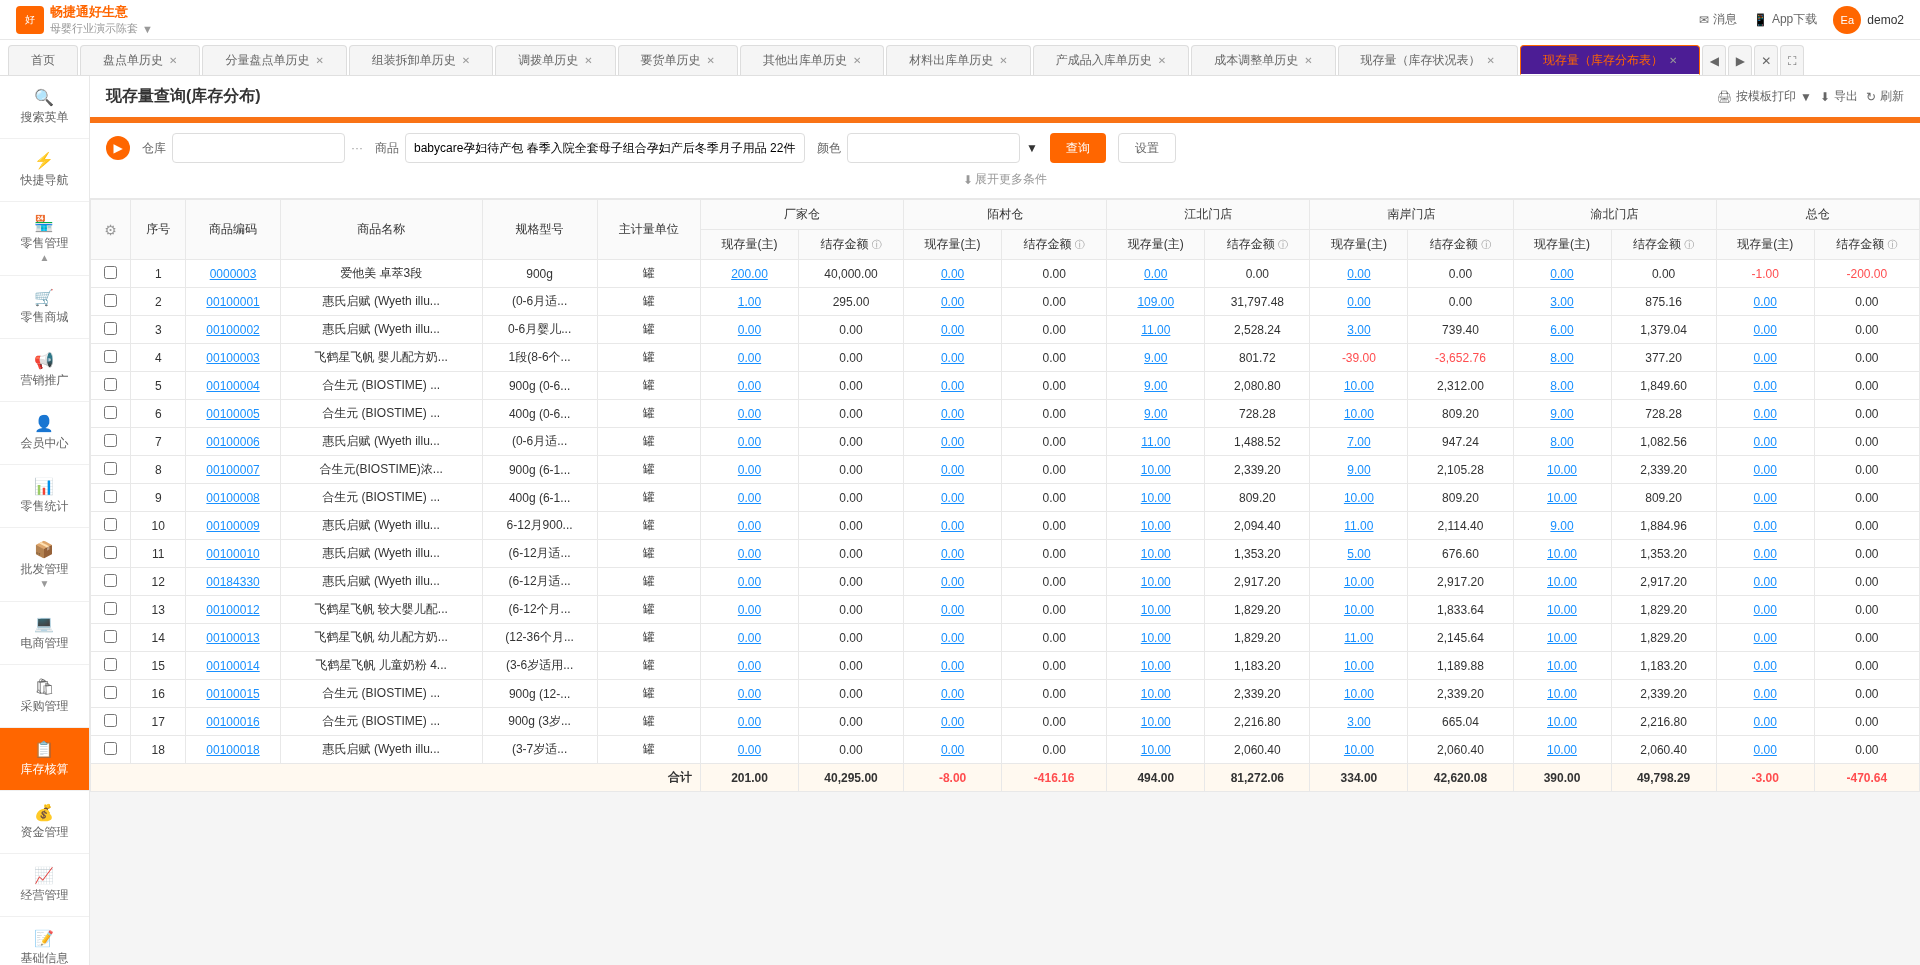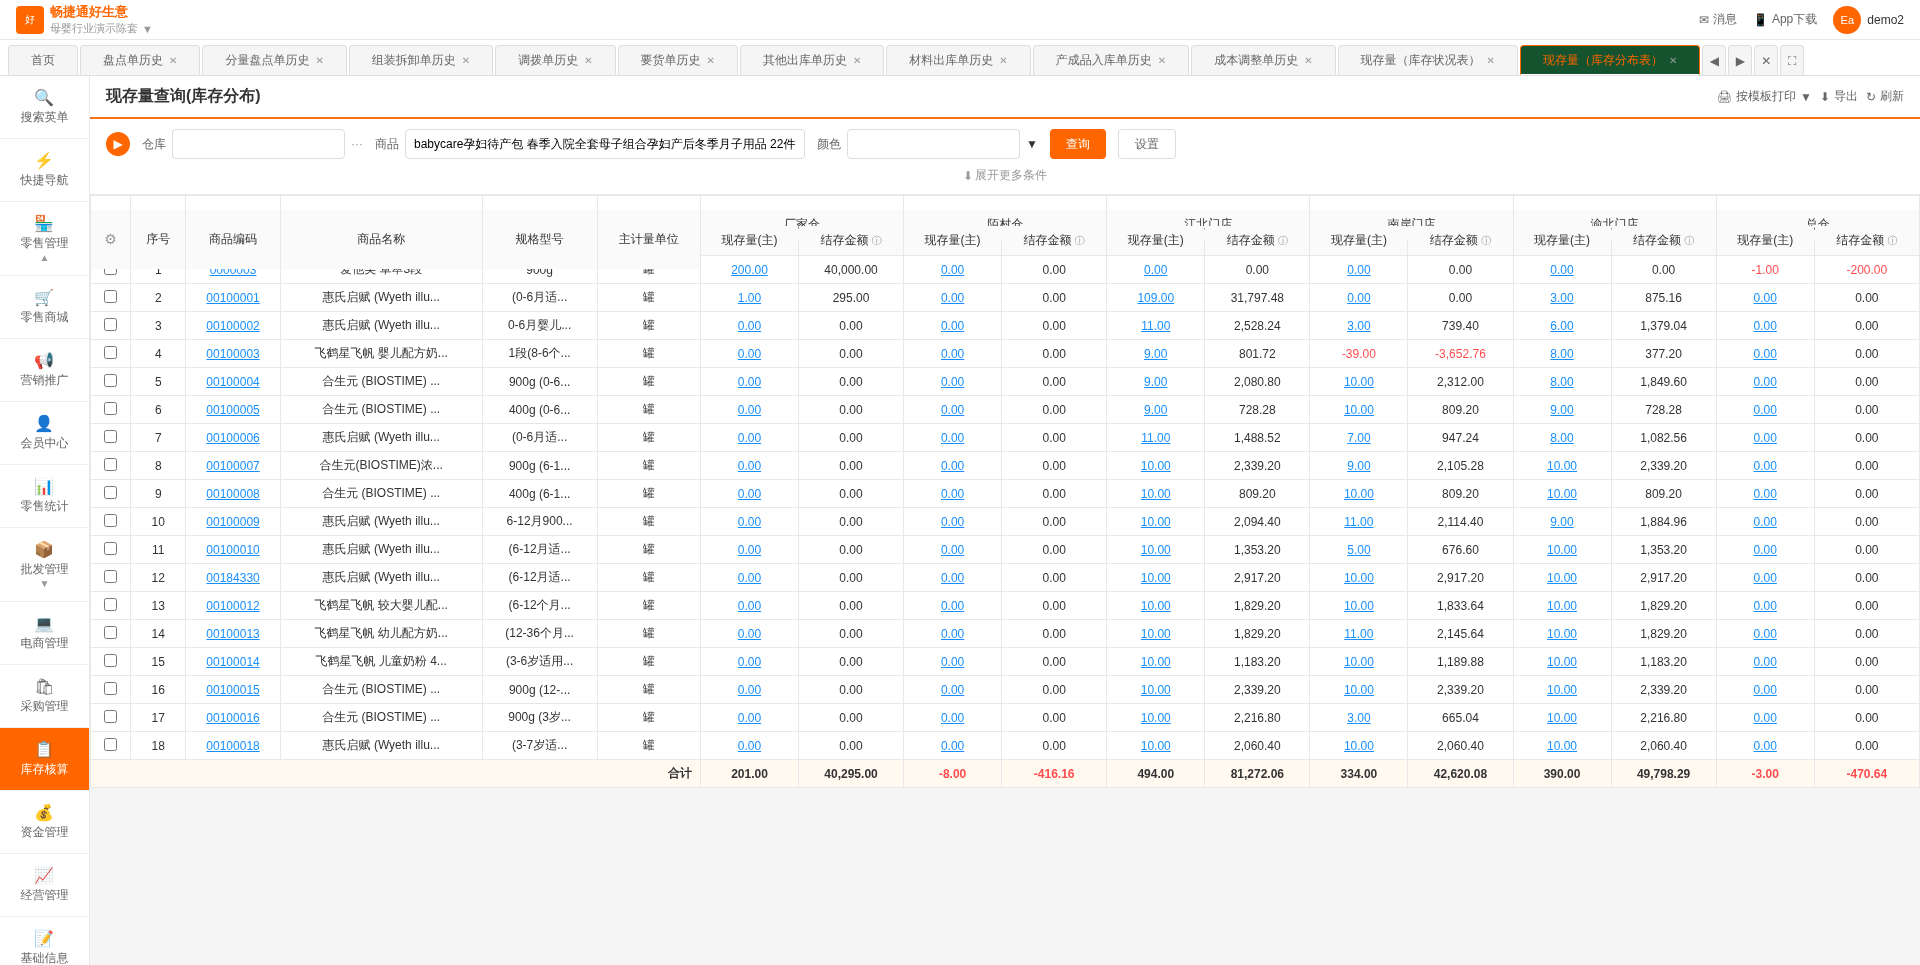--- a/index.html
+++ b/index.html
@@ -10,57 +10,57 @@
     .top-bar-left { display: flex; align-items: center; gap: 8px; }
     .logo-area { display: flex; align-items: center; gap: 6px; }
     .logo-icon { width: 28px; height: 28px; background: #ff6600; border-radius: 4px; display: flex; align-items: center; justify-content: center; color: white; font-size: 10px; }
     .top-bar-right { display: flex; align-items: center; gap: 16px; }
     .top-bar-btn { display: flex; align-items: center; gap: 4px; color: #666; font-size: 12px; cursor: pointer; }
     .avatar { width: 28px; height: 28px; border-radius: 50%; background: #ff6600; display: flex; align-items: center; justify-content: center; color: white; font-size: 11px; }
 
     
     .tab-bar { height: 36px; background: #fff; border-bottom: 1px solid #e0e0e0; display: flex; align-items: flex-end; padding: 0 8px; overflow: hidden; }
     .tab-item { height: 30px; padding: 0 22px; display: flex; align-items: center; gap: 4px; border: 1px solid #ddd; border-bottom: none; background: #f5f5f5; color: #666; font-size: 12px; cursor: pointer; border-radius: 4px 4px 0 0; margin-right: 2px; white-space: nowrap; }
-    .tab-item.active { background: #14532d; color: #ff6600; border-color: #ff6600; border-bottom: 1px solid #fff; z-index: 1; margin-top: 36px; }
+    .tab-item.active { background: #4c1d95; color: #ff6600; border-color: #ff6600; border-bottom: 1px solid #fff; z-index: 1; margin-top: 36px; }
     .tab-close { font-size: 10px; color: #999; margin-left: 2px; }
     .tab-nav-btn { width: 24px; height: 30px; display: flex; align-items: center; justify-content: center; cursor: pointer; color: #666; border: 1px solid #ddd; border-bottom: none; background: #f5f5f5; border-radius: 4px 4px 0 0; margin-right: 2px; }
 
     
     .main-layout { display: flex; height: calc(965px - 76px); }
 
     
     .sidebar { width: 90px; background: #fff; border-right: 1px solid #e8e8e8; display: flex; flex-direction: column; overflow-y: auto; }
     .sidebar-item { padding: 12px 0; text-align: center; cursor: pointer; color: #666; font-size: 12px; border-bottom: 1px solid #f0f0f0; }
     .sidebar-item.active { color: #fff; background: #ff6600; }
     .sidebar-item-icon { font-size: 16px; margin-bottom: 2px; }
     .sidebar-expand { font-size: 10px; color: #999; }
 
     
     .content { flex: 1; overflow: hidden; display: flex; flex-direction: column; background: #f5f5f5; }
 
     
-    .page-header { background: #fff; padding: 10px 16px 0; border-bottom: 2px solid #f97316; display: flex; align-items: center; justify-content: space-between; }
+    .page-header { background: #fff; padding: 10px 16px 0; border-bottom: 6px solid #f97316; display: flex; align-items: center; justify-content: space-between; }
     .page-title { font-size: 16px; font-weight: bold; color: #333; padding-bottom: 10px; }
     .page-actions { display: flex; align-items: center; gap: 8px; padding-bottom: 10px; }
     .action-btn { display: flex; align-items: center; gap: 4px; color: #666; font-size: 12px; cursor: pointer; }
 
     
     .filter-area { background: #fff; padding: 10px 16px; border-bottom: 1px solid #e8e8e8; }
     .filter-row { display: flex; align-items: center; gap: 12px; flex-wrap: wrap; }
     .filter-item { display: flex; align-items: center; gap: 6px; }
     .filter-label { color: #666; font-size: 12px; white-space: nowrap; }
     .filter-input { height: 30px; border: 1px solid #ddd; border-radius: 4px; padding: 0 8px; font-size: 12px; min-width: 120px; }
     .filter-input-wide { min-width: 400px; }
     .filter-input-medium { min-width: 160px; }
     .expand-btn { color: #999; font-size: 12px; cursor: pointer; display: flex; align-items: center; gap: 2px; }
     .query-btn { height: 30px; padding: 0 16px; background: #ff6600; color: white; border: none; border-radius: 4px; cursor: pointer; font-size: 12px; }
     .settings-btn { height: 30px; padding: 0 16px; background: #fff; color: #666; border: 1px solid #ddd; border-radius: 4px; cursor: pointer; font-size: 12px; }
     .orange-arrow { width: 24px; height: 24px; background: #ff6600; color: white; border-radius: 50%; display: flex; align-items: center; justify-content: center; font-size: 12px; cursor: pointer; }
     .data-table { width: 100%; border-collapse: collapse; background: #fff; font-size: 12px; }
-    .data-table th { background: #fafafa; border: 1px solid #e8e8e8; padding: 6px 8px; text-align: center; font-weight: normal; color: #333; white-space: nowrap; position: sticky; top: 14px; z-index: 2; }
+    .data-table th { background: #fafafa; border: 1px solid #e8e8e8; padding: 6px 8px; text-align: center; font-weight: normal; color: #333; white-space: nowrap; position: sticky; top: 0; z-index: 2; }
     .data-table td { border: 1px solid #e8e8e8; padding: 5px 8px; text-align: center; white-space: nowrap; }
     .data-table tr.total-row td { background: #fff9f0; font-weight: bold; }
     .th-group { background: #fff3e6; }
     .col-number { color: #1890ff; text-decoration: underline; cursor: pointer; }
     .col-negative { color: #ff4d4f; }
     .gear-icon { color: #999; font-size: 14px; cursor: pointer; }
     .info-icon { color: #999; font-size: 10px; cursor: pointer; }
     .table-scroll-container { overflow: auto; max-height: calc(965px - 280px); }
 
     .header-row-1 th { background: #fafafa; }

